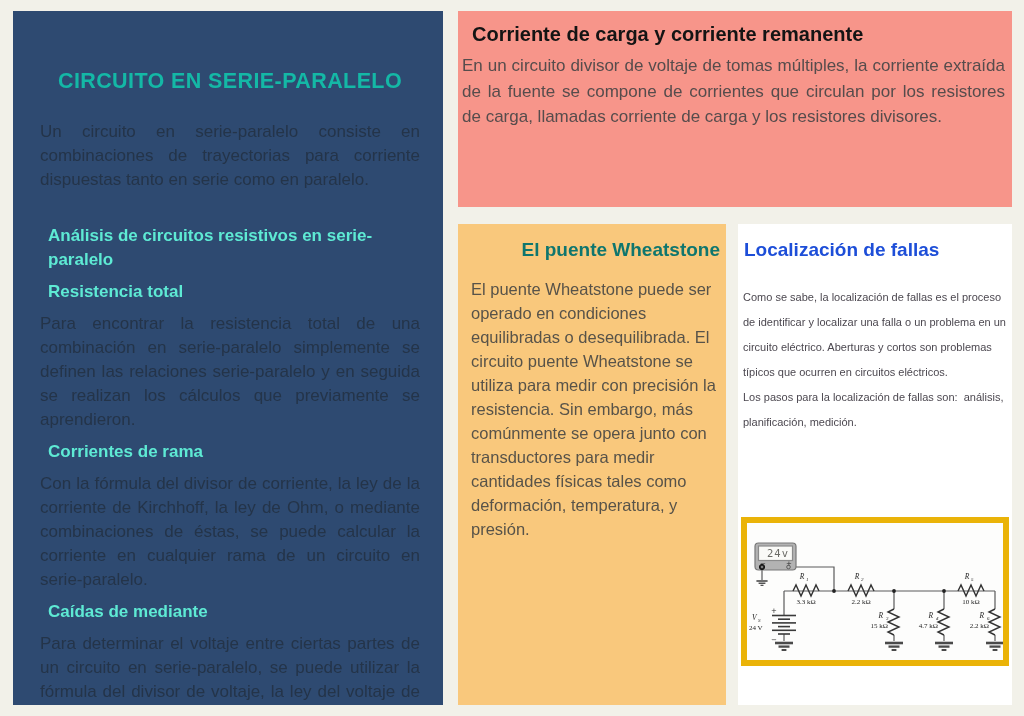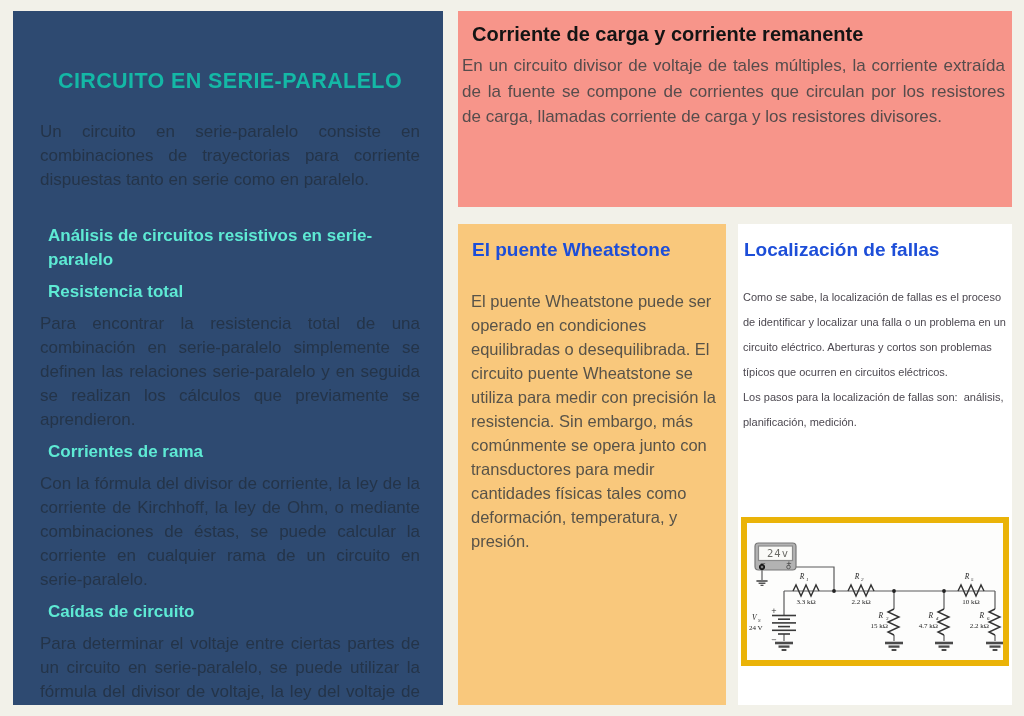--- a/index.html
+++ b/index.html
@@ -42,22 +42,22 @@
     margin:0 7px 0 4px;
     font-size:17px;line-height:25.5px;color:#564c4c;text-align:justify;
   }
 
   
   .panel-orange{
     left:458px;top:224px;width:268px;height:481px;
     background:#f9c87c;
   }
   .orange-title{
-    margin:15px 6px 28px 14px;
-    font-size:19px;font-weight:700;color:#1d4ed8;
+    margin:15px 6px 16px 14px;
+    font-size:19px;font-weight:700;color:#0f766e;text-align:right;
   }
   .orange-body{
     margin:0 10px 0 13px;
     font-size:16.5px;line-height:24px;color:#585349;
   }
 
   
   .panel-white{
     left:738px;top:224px;width:274px;height:481px;
     background:#ffffff;
@@ -92,28 +92,28 @@
 <section class="panel panel-blue">
   <h1 class="blue-title">CIRCUITO EN SERIE-PARALELO</h1>
   <div class="blue-body">
     <p>Un circuito en serie-paralelo consiste en combinaciones de trayectorias para corriente dispuestas tanto en serie como en paralelo.</p>
     <div class="gap"></div>
     <h3>Análisis de circuitos resistivos en serie-paralelo</h3>
     <h3>Resistencia total</h3>
     <p>Para encontrar la resistencia total de una combinación en serie-paralelo simplemente se definen las relaciones serie-paralelo y en seguida se realizan los cálculos que previamente se aprendieron.</p>
     <h3>Corrientes de rama</h3>
     <p>Con la fórmula del divisor de corriente, la ley de la corriente de Kirchhoff, la ley de Ohm, o mediante combinaciones de éstas, se puede calcular la corriente en cualquier rama de un circuito en serie-paralelo.</p>
-    <h3>Caídas de circuito</h3>
+    <h3>Caídas de mediante</h3>
     <p>Para determinar el voltaje entre ciertas partes de un circuito en serie-paralelo, se puede utilizar la fórmula del divisor de voltaje, la ley del voltaje de Kirchhoff, la ley de Ohm o combinaciones de éstas.</p>
   </div>
 </section>
 
 <section class="panel panel-salmon">
   <h2 class="salmon-title">Corriente de carga y corriente remanente</h2>
-  <p class="salmon-body">En un circuito divisor de voltaje de tales múltiples, la corriente extraída de la fuente se compone de corrientes que circulan por los resistores de carga, llamadas corriente de carga y los resistores divisores.</p>
+  <p class="salmon-body">En un circuito divisor de voltaje de tomas múltiples, la corriente extraída de la fuente se compone de corrientes que circulan por los resistores de carga, llamadas corriente de carga y los resistores divisores.</p>
 </section>
 
 <section class="panel panel-orange">
   <h2 class="orange-title">El puente Wheatstone</h2>
   <p class="orange-body">El puente Wheatstone puede ser operado en condiciones equilibradas o desequilibrada. El circuito puente Wheatstone se utiliza para medir con precisión la resistencia. Sin embargo, más comúnmente se opera junto con transductores para medir cantidades físicas tales como deformación, temperatura, y presión.</p>
 </section>
 
 <section class="panel panel-white">
   <h2 class="white-title">Localización de fallas</h2>
   <div class="white-body">

